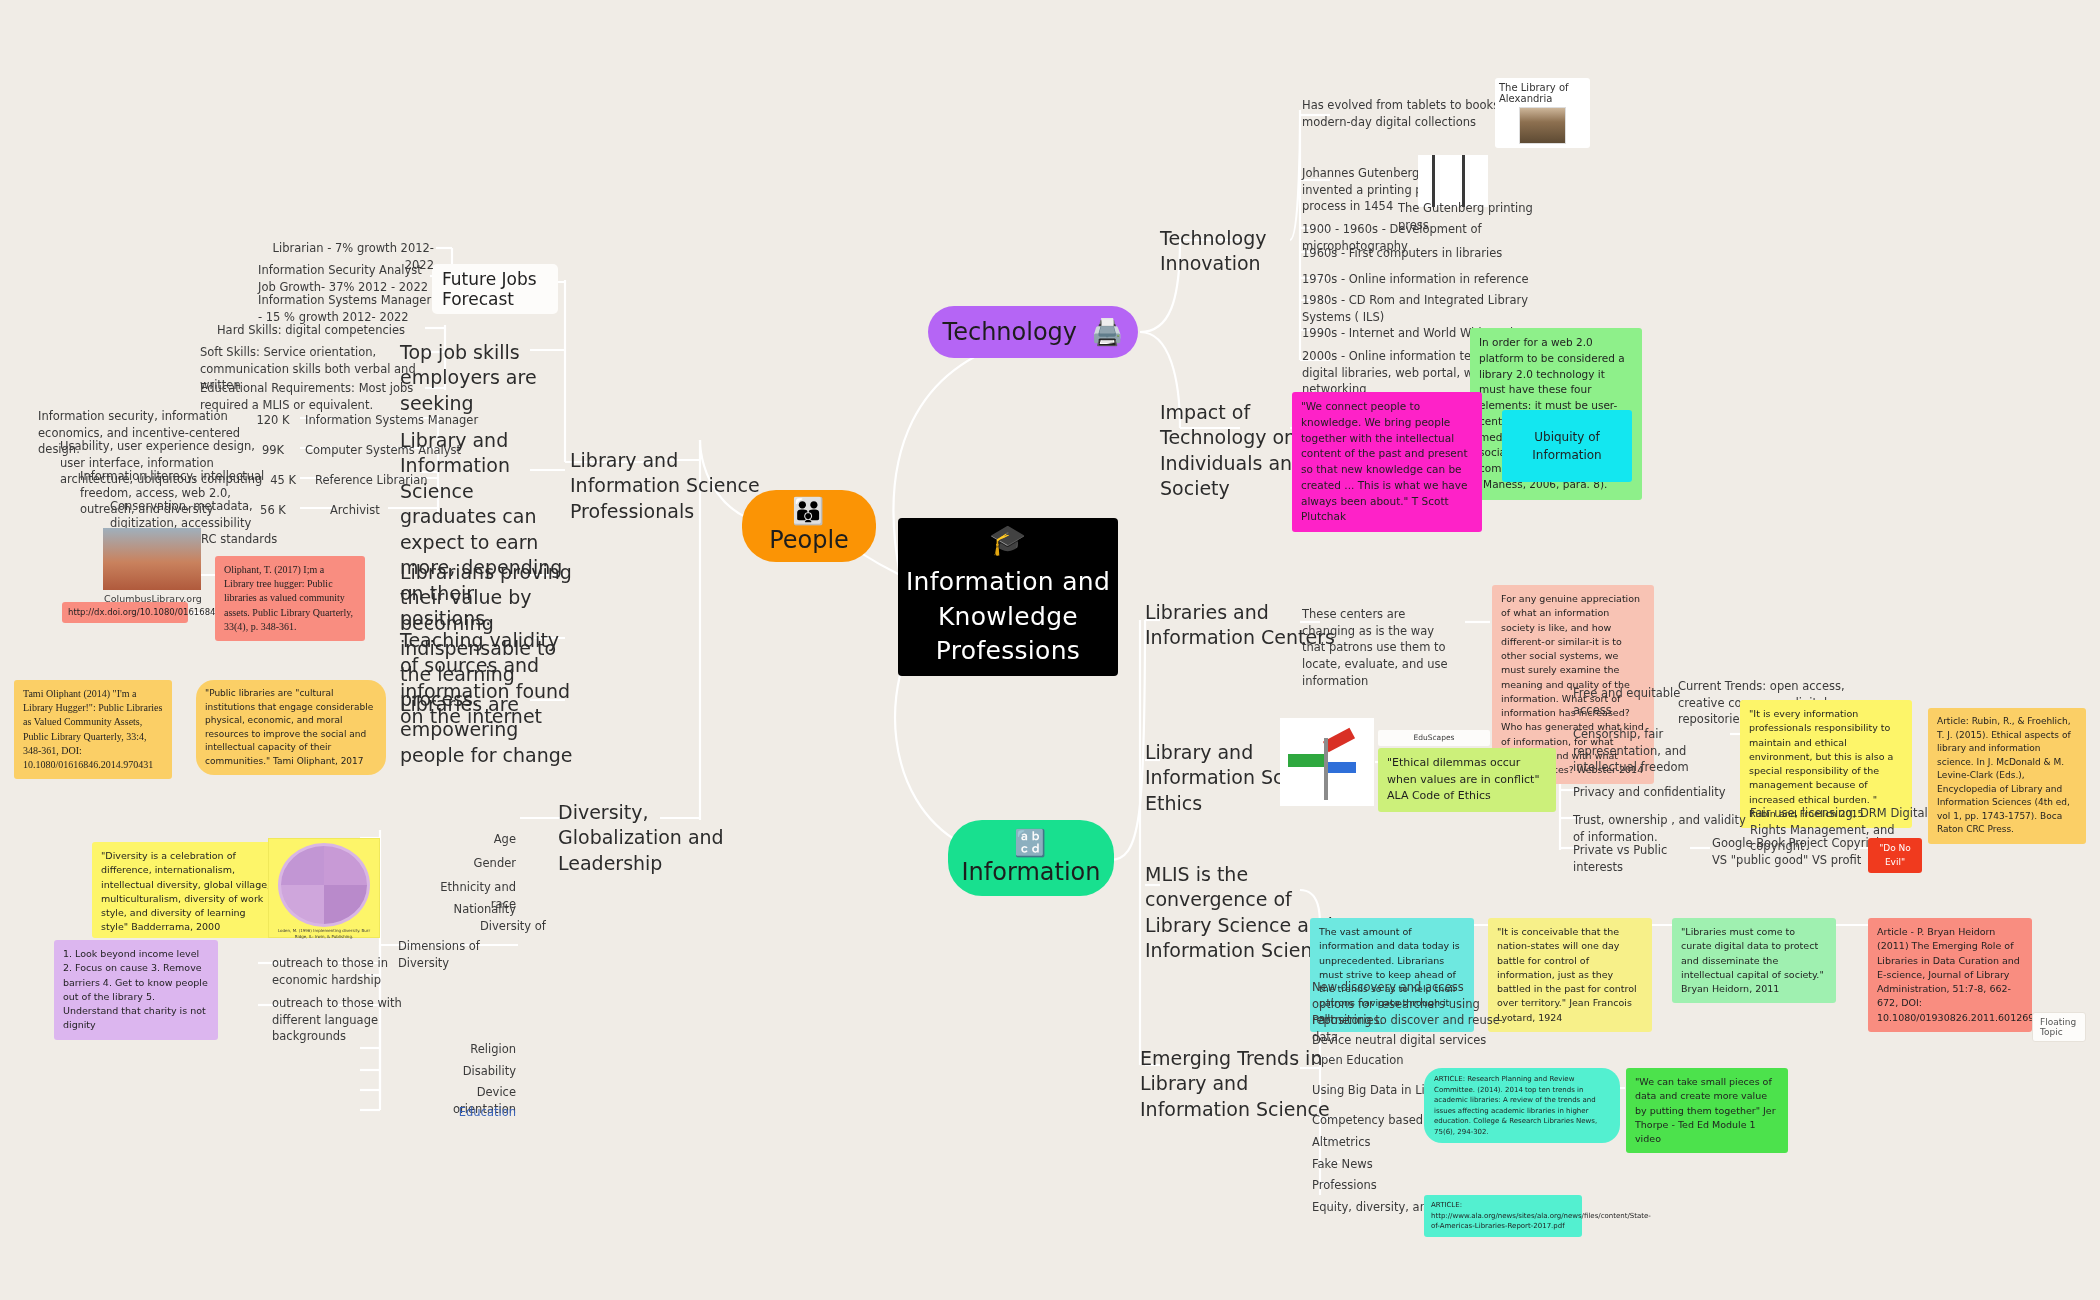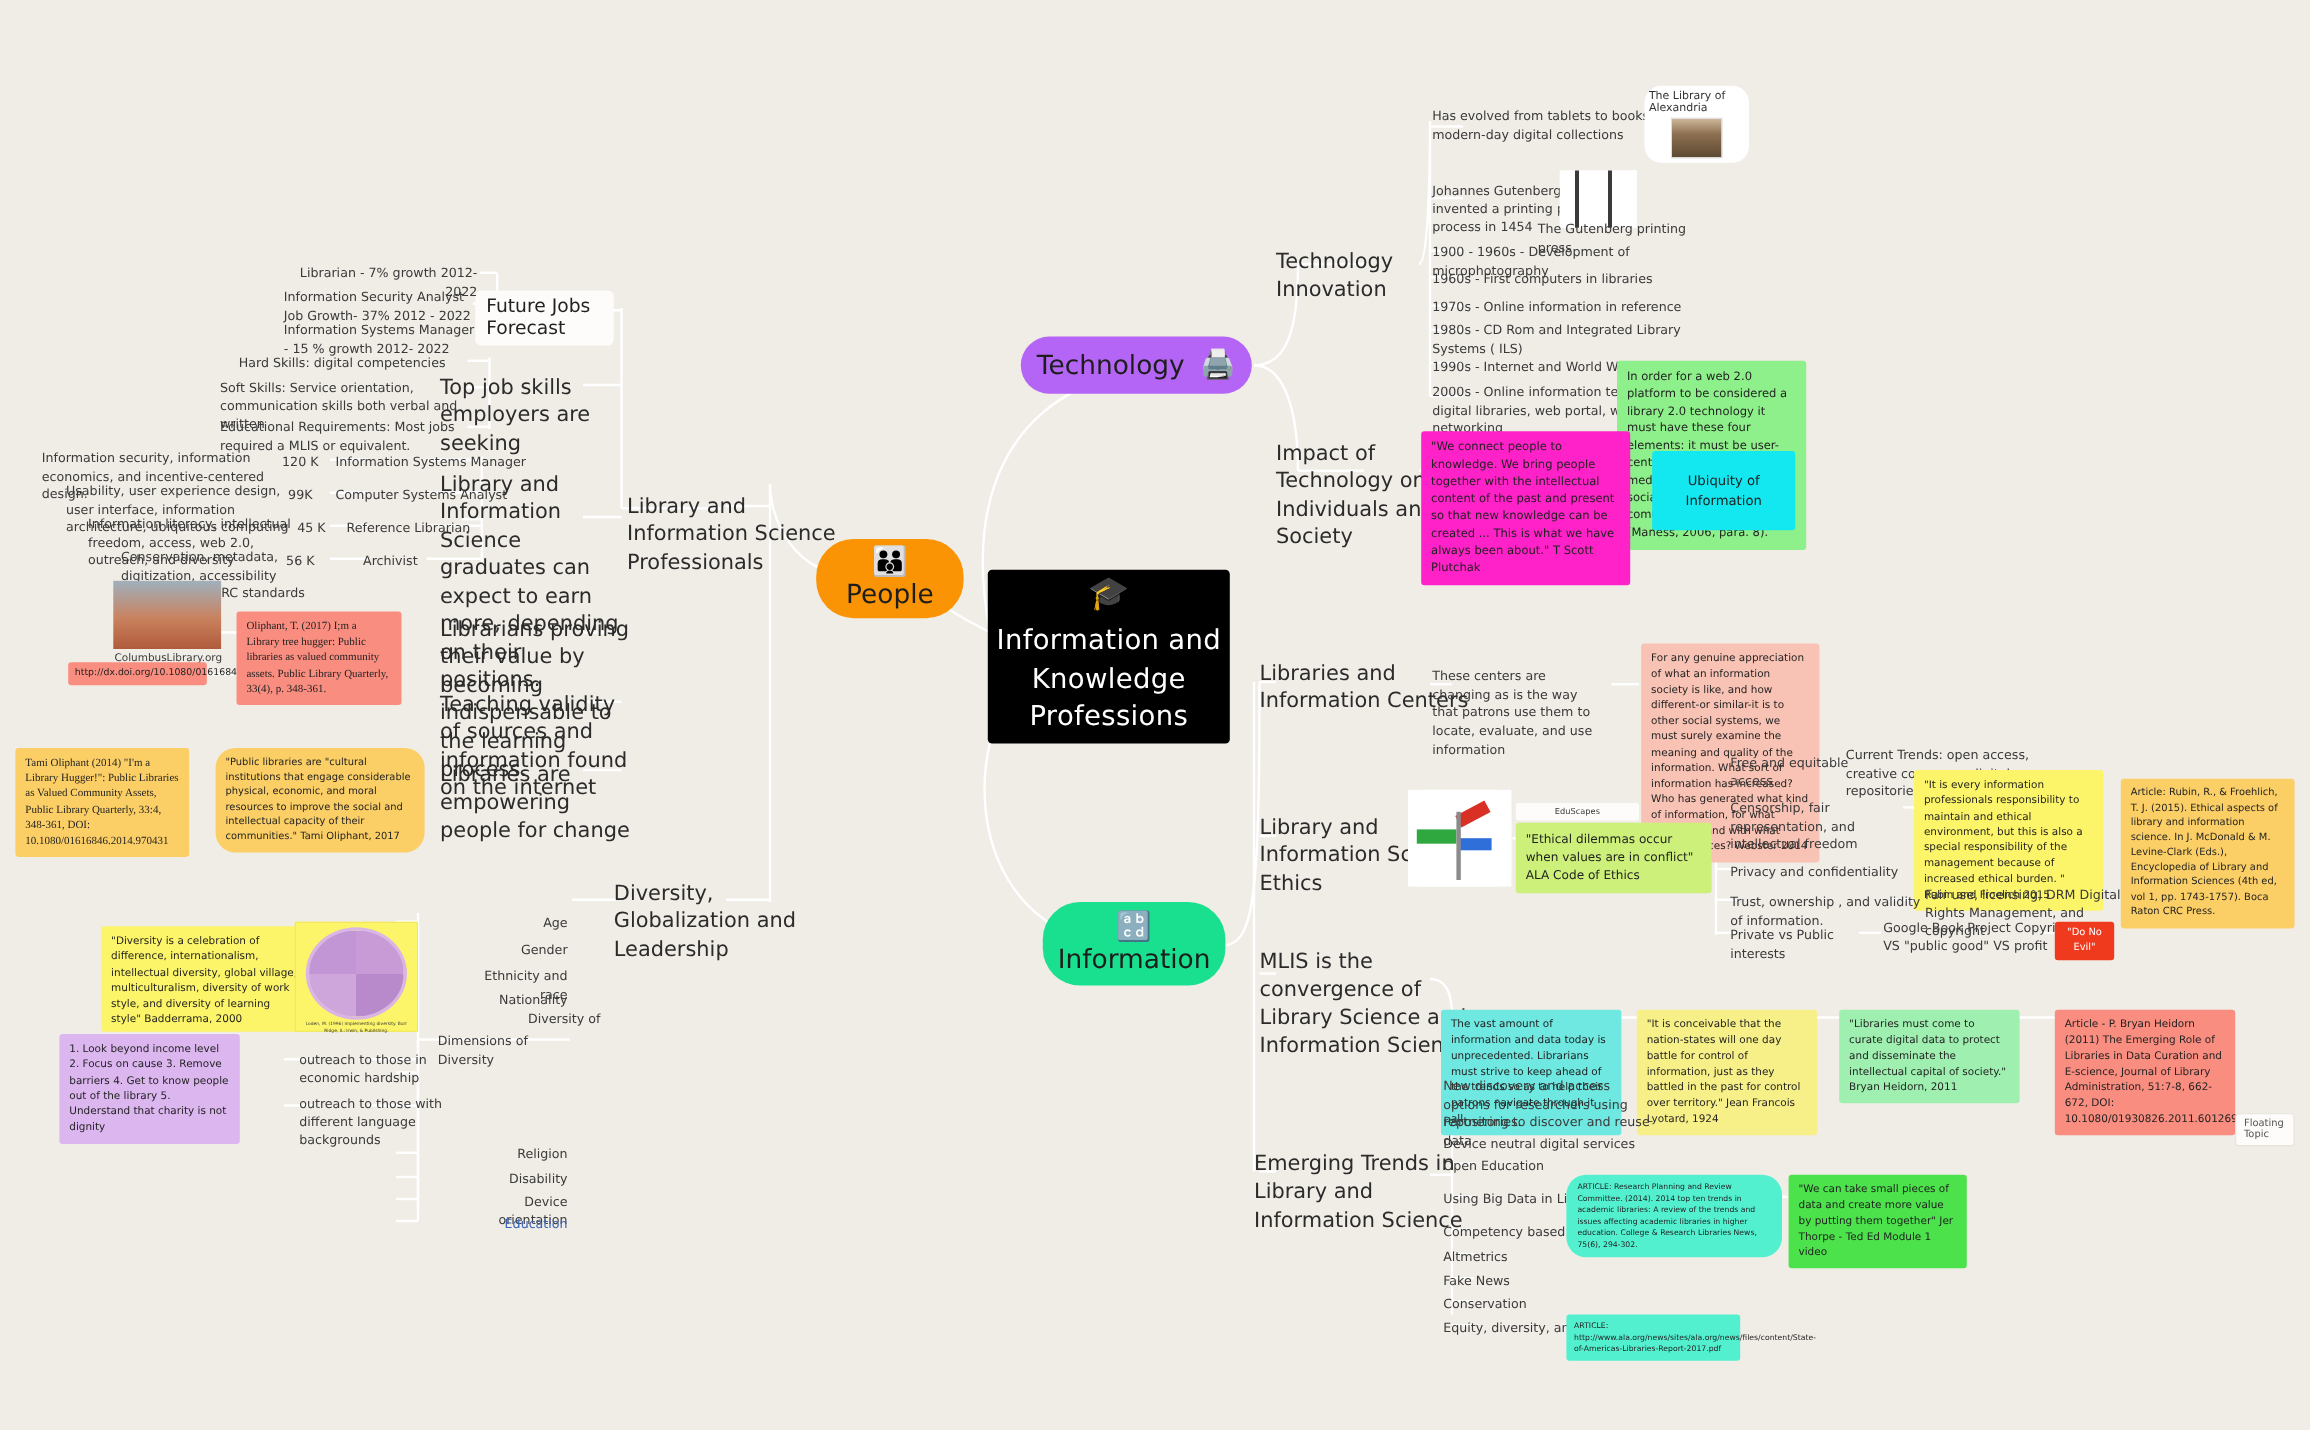--- a/index.html
+++ b/index.html
@@ -52,21 +52,21 @@
   .b-red{background:#f03a1e;color:#fff;}
   .b-pink{background:#f98d80;}
   .b-lgreen{background:#ccf07a;}
   .b-purple{background:#dcb6ef;}
   .b-mint{background:#9ff0b0;}
   .b-aqua{background:#6ee8e0;}
   .b-grn2{background:#4ce24c;}
   .b-cyan2{background:#53f0d0;}
   .serif{font-family:Liberation Serif, serif;font-size:10px;line-height:1.42;}
 
-  .imgcard{background:#fff;border-radius:15px;display:flex;flex-direction:column;
+  .imgcard{background:#fff;border-radius:3px;display:flex;flex-direction:column;
     align-items:center;justify-content:flex-end;padding:4px;}
   .imgcard .cap2{font-size:10px;color:#333;margin-bottom:3px;}
   .photo{width:100%;flex:1;}
   .floating{background:#fdfcfa;border-radius:3px;font-size:9px;color:#555;
     padding:4px 7px;border:1px solid #e7e2da;}
   .blue{color:#3a63b8;}
 </style>
 </head>
 <body>
 
@@ -436,21 +436,21 @@
 
 <div class="node sub" style="left:1312px;top:979px;width:190px;">New discovery and access options for
 researchers using repositories.</div>
 <div class="node sub" style="left:1312px;top:1012px;width:190px;">Partnering to discover and reuse data</div>
 <div class="node sub" style="left:1312px;top:1032px;width:190px;">Device neutral digital services</div>
 <div class="node sub" style="left:1312px;top:1052px;width:190px;">Open Education</div>
 <div class="node sub" style="left:1312px;top:1082px;width:190px;">Using Big Data in Libraries</div>
 <div class="node sub" style="left:1312px;top:1112px;width:190px;">Competency based learning</div>
 <div class="node sub" style="left:1312px;top:1134px;width:190px;">Altmetrics</div>
 <div class="node sub" style="left:1312px;top:1156px;width:190px;">Fake News</div>
-<div class="node sub" style="left:1312px;top:1177px;width:190px;">Conservation</div>
+<div class="node sub" style="left:1312px;top:1177px;width:190px;">Professions</div>
 <div class="node sub" style="left:1312px;top:1199px;width:190px;">Equity, diversity, and inclusion</div>
 
 <div class="node box box-round b-cyan2" style="left:1424px;top:1068px;width:196px;font-size:7px;padding:6px 10px;">ARTICLE: Research Planning and Review Committee. (2014). 2014 top ten trends in academic libraries: A review of the trends and issues affecting academic libraries in higher education. College &amp; Research Libraries News, 75(6), 294-302.</div>
 <div class="node box b-grn2" style="left:1626px;top:1068px;width:162px;font-size:9.5px;">"We can take small pieces of data and create
 more value by putting them together"
 Jer Thorpe - Ted Ed Module 1 video</div>
 
 <div class="node box b-cyan2" style="left:1424px;top:1195px;width:158px;font-size:7px;padding:5px 7px;">ARTICLE: http://www.ala.org/news/sites/ala.org/news/files/content/State-of-Americas-Libraries-Report-2017.pdf</div>
 
 <div class="node floating" style="left:2032px;top:1012px;width:54px;">Floating Topic</div>

